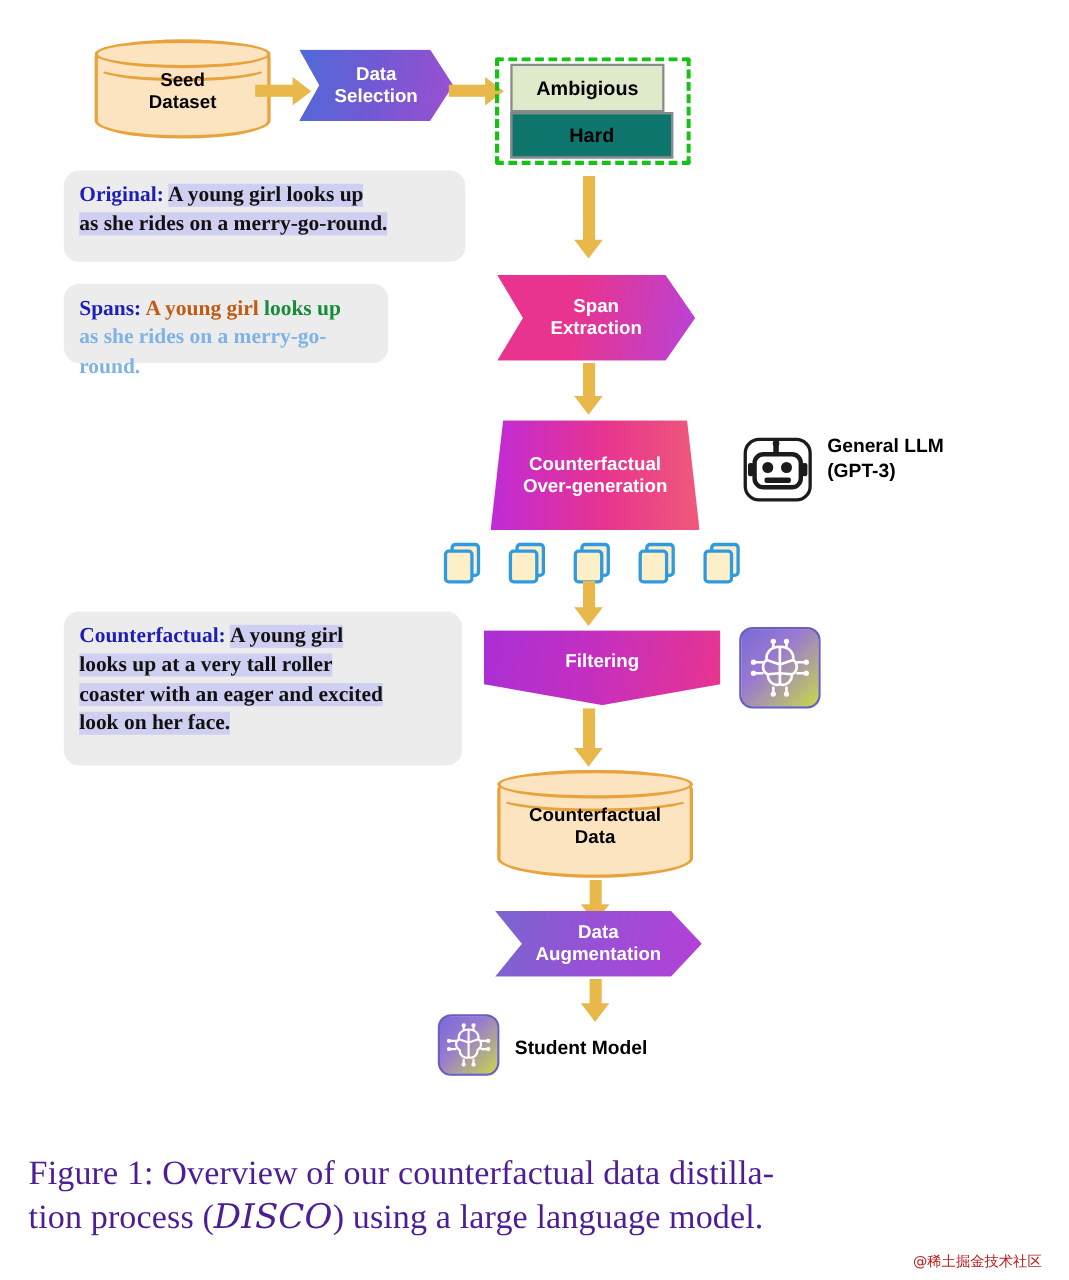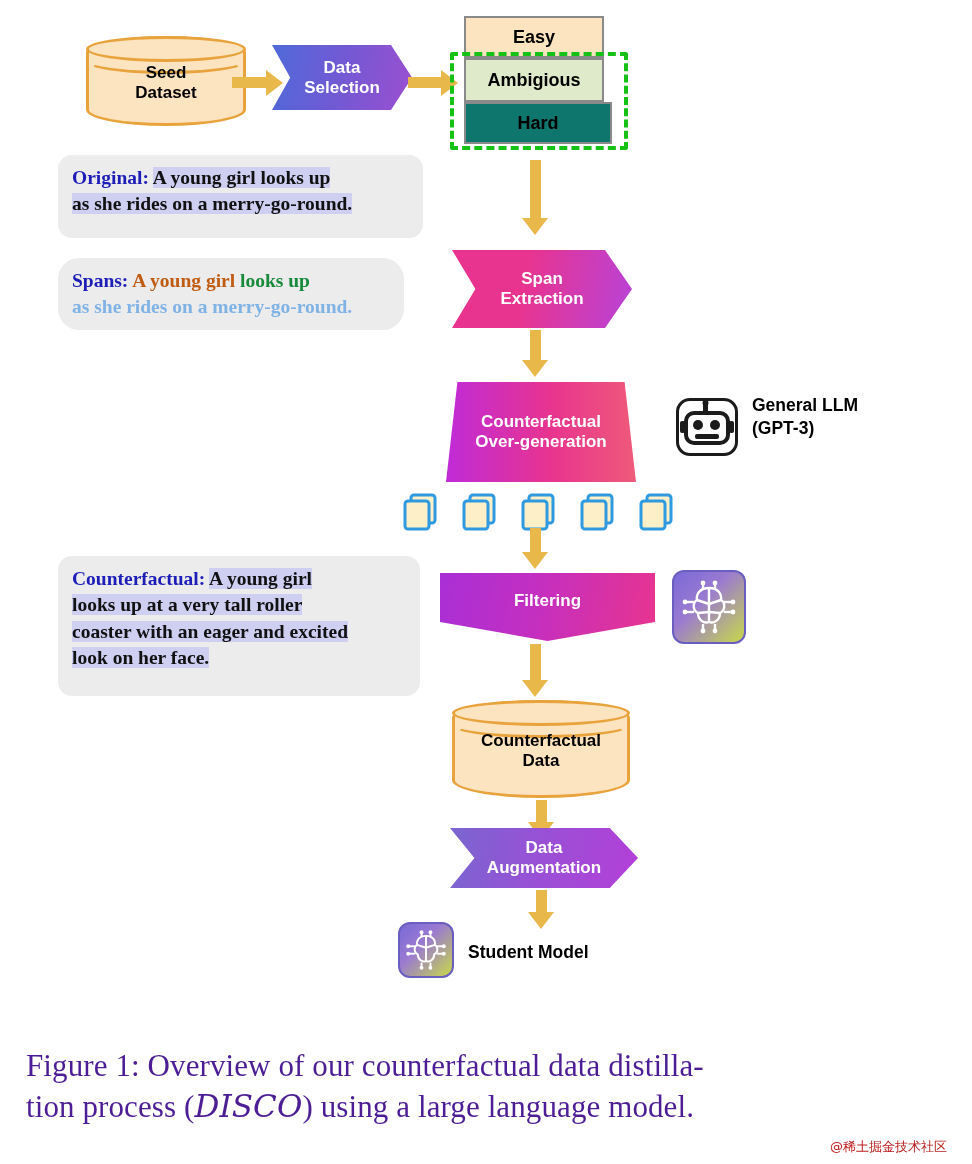--- a/index.html
+++ b/index.html
@@ -216,41 +216,38 @@
               background:linear-gradient(100deg,#4f6ad8 0%, #6f5ad4 45%, #9b4fd0 100%);">
     <div>
       <div>Data</div>
       <div>Selection</div>
     </div>
   </div>
 
   <div class="arrow-h" style="left:408px; top:77px; width:36px;"></div>
   <div class="arrow-head-right" style="left:441px; top:70px;"></div>
 
-  <div class="classbox" style="left:464px; top:16px; width:140px; height:42px; background:#fde4c0;">
-    <span>Easy</span>
-  </div>
   <div class="classbox" style="left:464px; top:58px; width:140px; height:44px; background:#dfeacb;">
     <span>Ambigious</span>
   </div>
   <div class="classbox" style="left:464px; top:102px; width:148px; height:42px; background:#0f766e;">
     <span>Hard</span>
   </div>
   <div class="dashed-sel" style="left:450px; top:52px; width:178px; height:98px;"></div>
 
   <div class="arrow-v" style="left:530px; top:160px; height:62px;"></div>
   <div class="arrow-head-down" style="left:522px; top:218px;"></div>
 
   <div class="bubble" style="left:58px; top:155px; width:365px; height:83px;">
     <span class="lbl-blue">Original:</span>
     <span class="hl">A young girl looks up</span><br>
     <span class="hl">as she rides on a merry-go-round.</span>
   </div>
 
-  <div class="bubble" style="left:58px; top:258px; width:346px; height:72px;border-radius:21px;">
+  <div class="bubble" style="left:58px; top:258px; width:295px; height:72px;">
     <span class="lbl-blue">Spans:</span>
     <span class="sp-orange">A young girl</span>
     <span class="sp-green">looks up</span><br>
     <span class="sp-lightblue">as she rides on a merry-go-round.</span>
   </div>
 
   <div class="hex" style="left:452px; top:250px; width:180px; height:78px;
               background:linear-gradient(100deg,#e8348f 0%, #e8348f 40%, #b843d8 100%);">
     <div>
       <div>Span</div>

